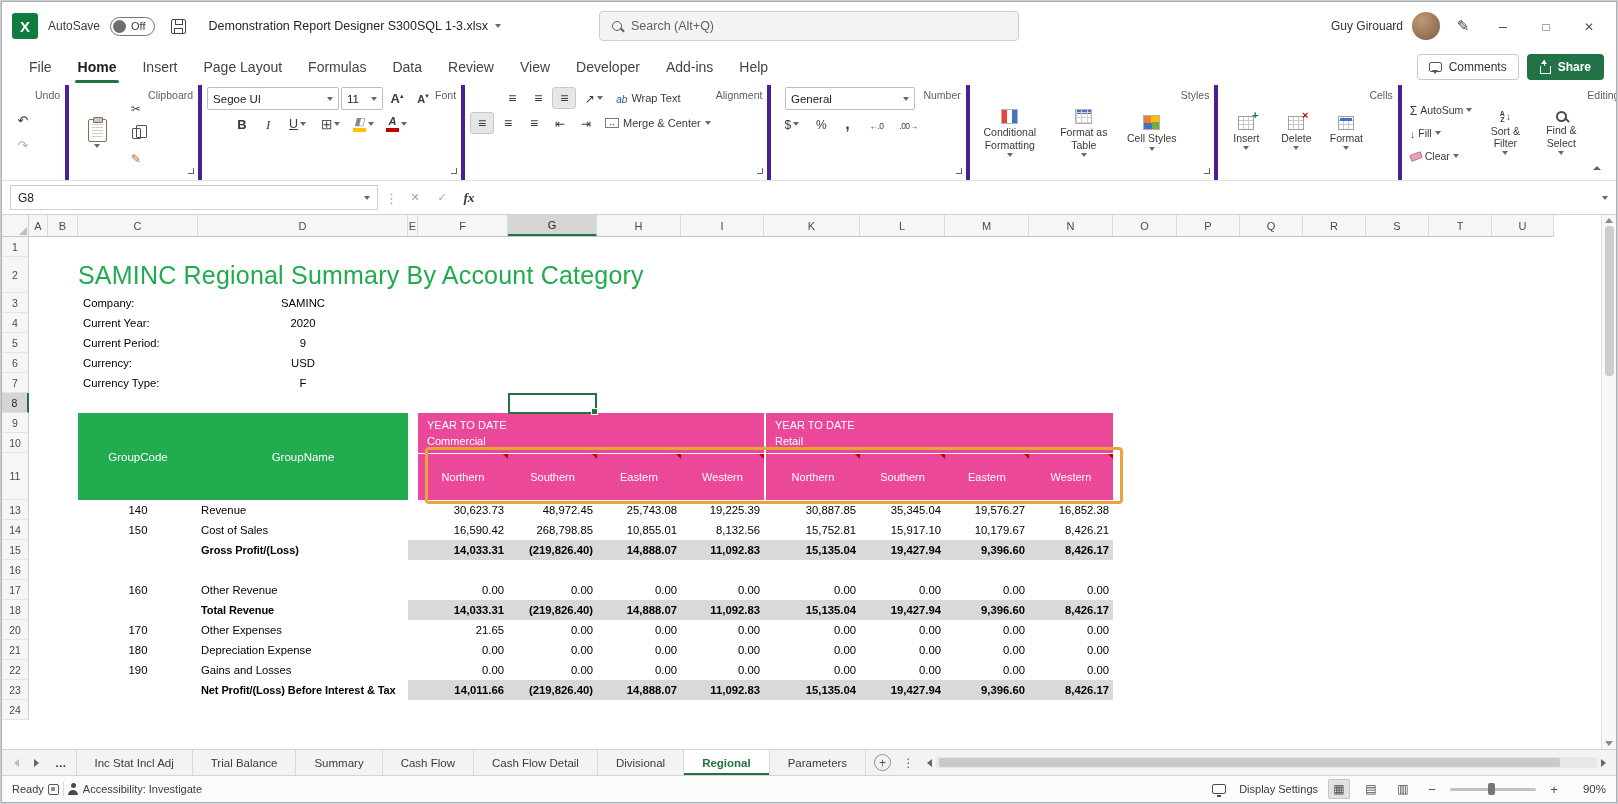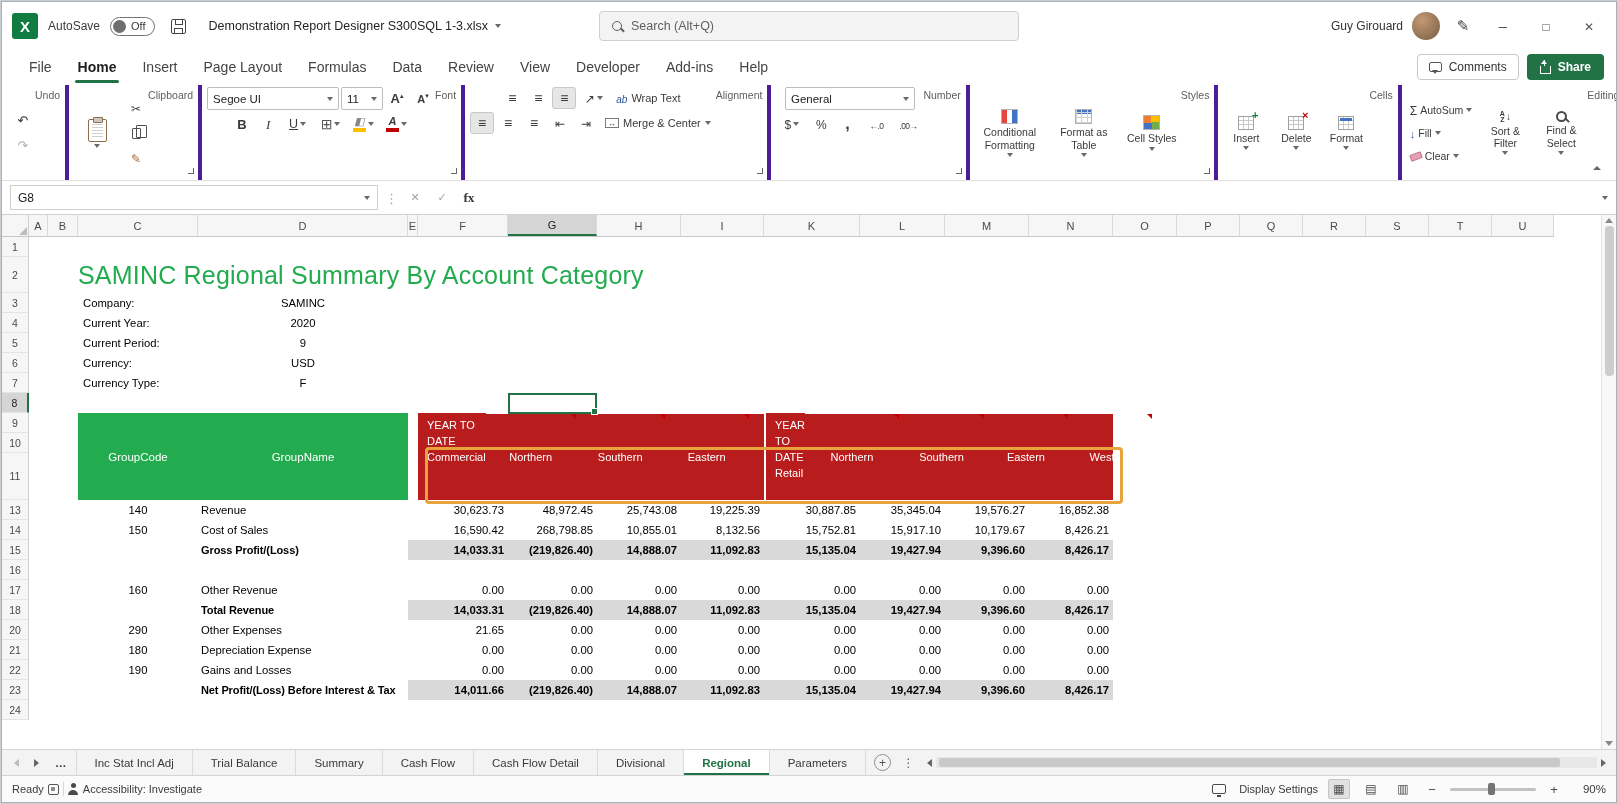--- a/index.html
+++ b/index.html
@@ -127,21 +127,21 @@
   .upchev{width:0;height:0;border-left:4px solid transparent;border-right:4px solid transparent;border-bottom:4.5px solid #666;display:inline-block}
 
   
   .fbar{height:34px;flex:none;display:flex;align-items:center;background:#fff;border-bottom:1px solid #d1d1d1;padding:4px 8px;gap:7px}
   .namebox{width:368px;height:25px;border:1px solid #d0cecc;display:flex;align-items:center;padding:0 7px;font-size:12px;color:#222;gap:6px}
   .namebox .nb{flex:1}
   .dots-v::before{content:"⋮";color:#a5a3a1;font-size:13px}
   .fbtn{width:20px;height:22px;display:grid;place-items:center;color:#a5a3a1;font-size:11px}
   .ic-x::before{content:"✕"}
   .ic-check::before{content:"✓"}
-  .fxlbl{font-family:"Liberation Serif",serif;font-size:13.5px;color:#3b3a39;font-weight:600}
+  .fxlbl{font-style:italic;font-family:"Liberation Serif",serif;font-size:13.5px;color:#3b3a39;font-weight:600}
   .finput{flex:1;height:100%;font-size:11.5px;display:flex;align-items:center;color:#222}
 
   
   .sheet{flex:1;position:relative;background:#fff;overflow:hidden}
   .colhdr{display:flex;width:1552px;height:22px;background:#f6f6f6;border-bottom:1px solid #c6c6c6}
   .corner{width:27px;flex:none;background:#f6f6f6;border-right:1px solid #d0d0d0;position:relative}
   .corner::after{content:"";position:absolute;right:1px;bottom:1px;border-left:8px solid transparent;border-bottom:8px solid #bdbdbd}
   .colcell{flex:none;display:flex;align-items:center;justify-content:center;font-size:11px;color:#4a4a4a;border-right:1px solid #dadada;overflow:hidden}
   .colcell.sel{background:#d5d5d5;border-bottom:2px solid #217346;color:#1e1e1e}
   .gridbody{position:relative;width:1552px}
@@ -159,21 +159,21 @@
   .wf{width:90px}.wg{width:89px}.wh{width:84px}.wi{width:83px}.wk{width:96px}.wl{width:85px}.wm{width:84px}.wn{width:84px}
   .sub .band{background:#D9D9D9}
   .sub .cell{font-weight:700}
   .sub .gname{font-size:11px;letter-spacing:-.1px}
   .titlecell{font-size:25px;color:#22AB4F;display:flex;align-items:center;white-space:nowrap;letter-spacing:.2px}
   .ilabel{width:120px;padding-left:5px}
   .ival{width:210px;justify-content:center}
   .hdr-left{position:absolute;left:76px;top:176px;width:330px;height:87px;background:#22AB4F;color:#fff;display:flex;align-items:center;z-index:3}
   .hdr-left .gc{width:120px;text-align:center;font-size:11.5px}
   .hdr-left .gn{width:210px;text-align:center;font-size:11.5px}
-  .hblock{position:absolute;top:176px;height:87px;background:#b91c1c;color:#fff;display:flex;flex-direction:row;z-index:3}
+  .hblock{position:absolute;top:176px;height:87px;background:#ec4899;color:#fff;display:flex;flex-direction:column;z-index:3}
   .hb-c{left:416px;width:346px}
   .hb-r{left:762px;width:349px;border-left:2px solid #fff}
   .blk-top{height:40px;padding:4px 0 0 9px;font-size:11px;line-height:16px}
   .blk-regions{flex:1;display:flex;border-top:1.5px solid #fff}
   .rcell{position:relative;display:flex;align-items:center;justify-content:center;font-size:11px}
   .rf{width:90px}.rg{width:89px}.rh{width:84px}.ri{width:83px}
   .rk{width:94px}.rl{width:85px}.rm{width:84px}.rn{width:84px}
   .comment-flag{position:absolute;top:0;right:0;width:0;height:0;border-left:5px solid transparent;border-top:5px solid #C00000}
   .annotation{position:absolute;left:423px;top:210px;width:698px;height:57px;border:3px solid #E8A33D;border-radius:4px;z-index:6;pointer-events:none}
   .selbox{position:absolute;left:506px;top:156px;width:89px;height:21px;border:2px solid #217346;z-index:4}
@@ -737,21 +737,21 @@
           <div class="cell v wl">19,427.94</div>
           <div class="cell v wm">9,396.60</div>
           <div class="cell v wn">8,426.17</div>
         </div>
       </div>
 
 
       <div class="srow h20">
         <div class="rowhdr">20</div>
           <div class="sp-ab"></div>
-        <div class="cell code">290</div>
+        <div class="cell code">170</div>
         <div class="cell gname">Other Expenses</div>
         <div class="band">
             <div class="esp"></div>
           <div class="cell v wf">21.65</div>
           <div class="cell v wg">0.00</div>
           <div class="cell v wh">0.00</div>
           <div class="cell v wi">0.00</div>
           <div class="cell v wk">0.00</div>
           <div class="cell v wl">0.00</div>
           <div class="cell v wm">0.00</div>

